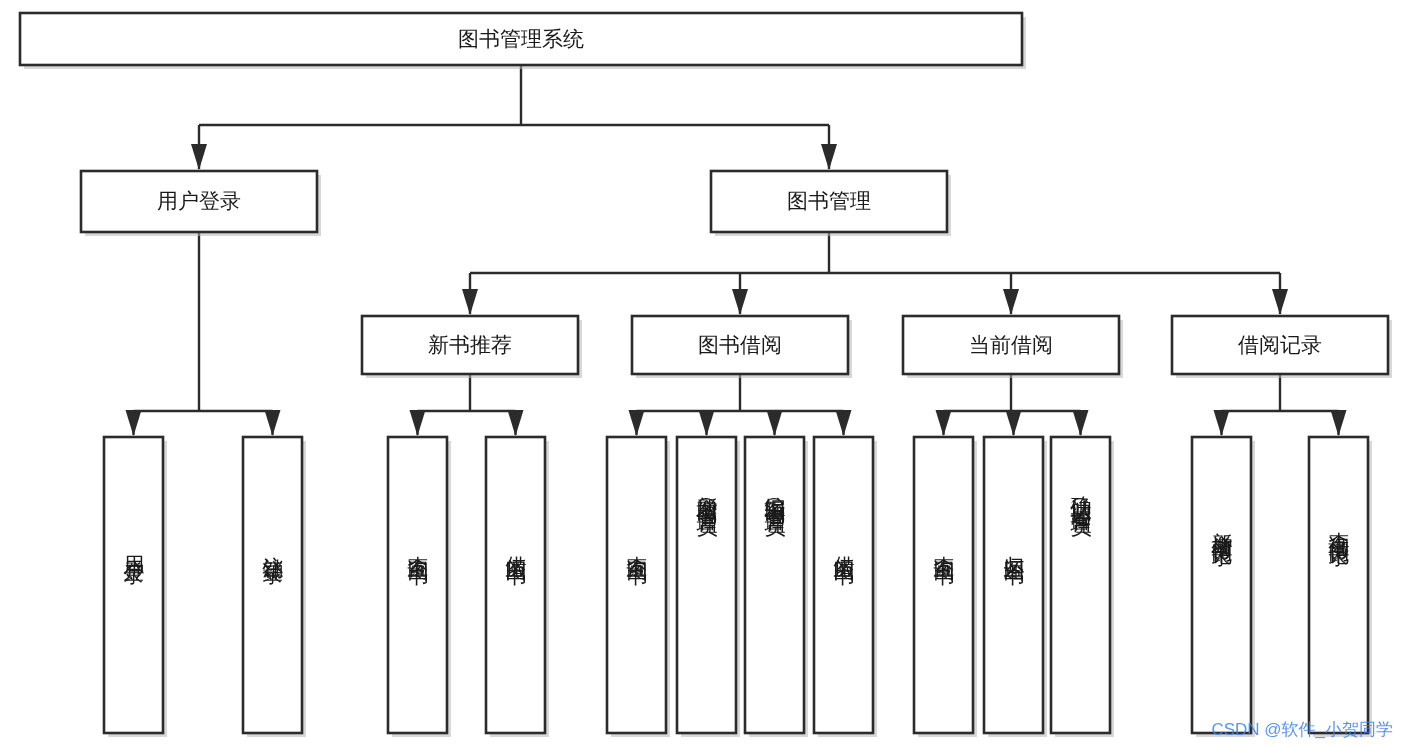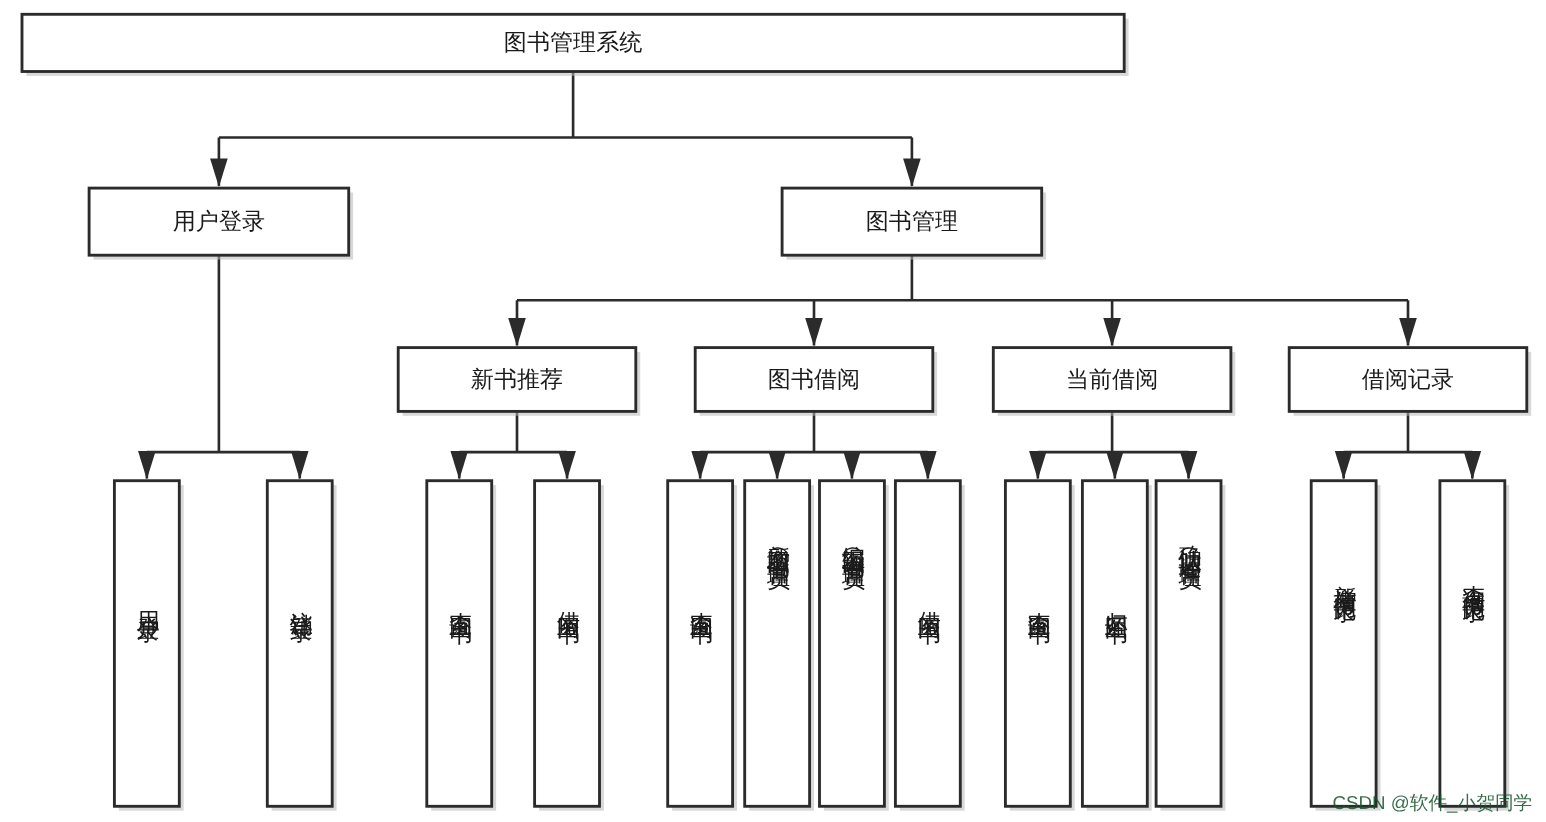--- a/index.html
+++ b/index.html
@@ -69,21 +69,21 @@
     letter-spacing: 3px;
     color: #1a1a1a;
     white-space: nowrap;
   }
   .watermark {
     position: absolute;
     right: 12px;
     bottom: 6px;
     font-family: "Liberation Sans", "DejaVu Sans", sans-serif;
     font-size: 17px;
-    color: #14532d;
+    color: #3b82f6;
     opacity: 0.85;
     white-space: nowrap;
     pointer-events: none;
   }
 </style>
 </head>
 <body>
 
 <div id="diagram-root">
 

